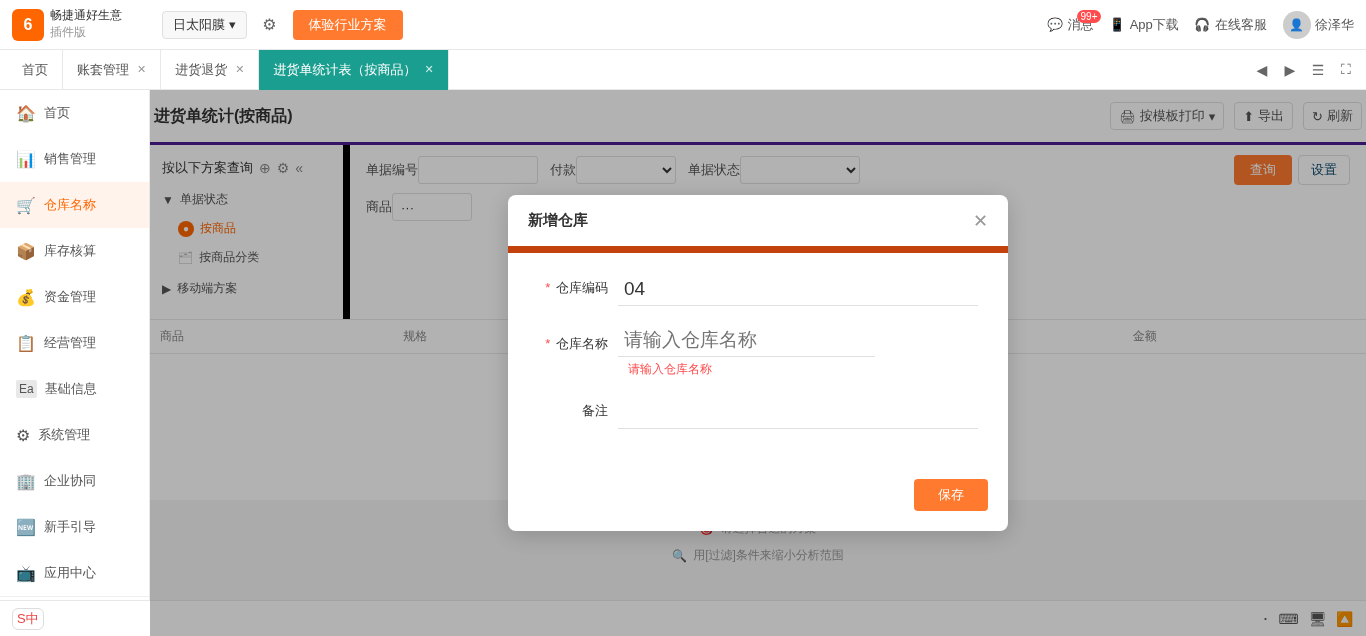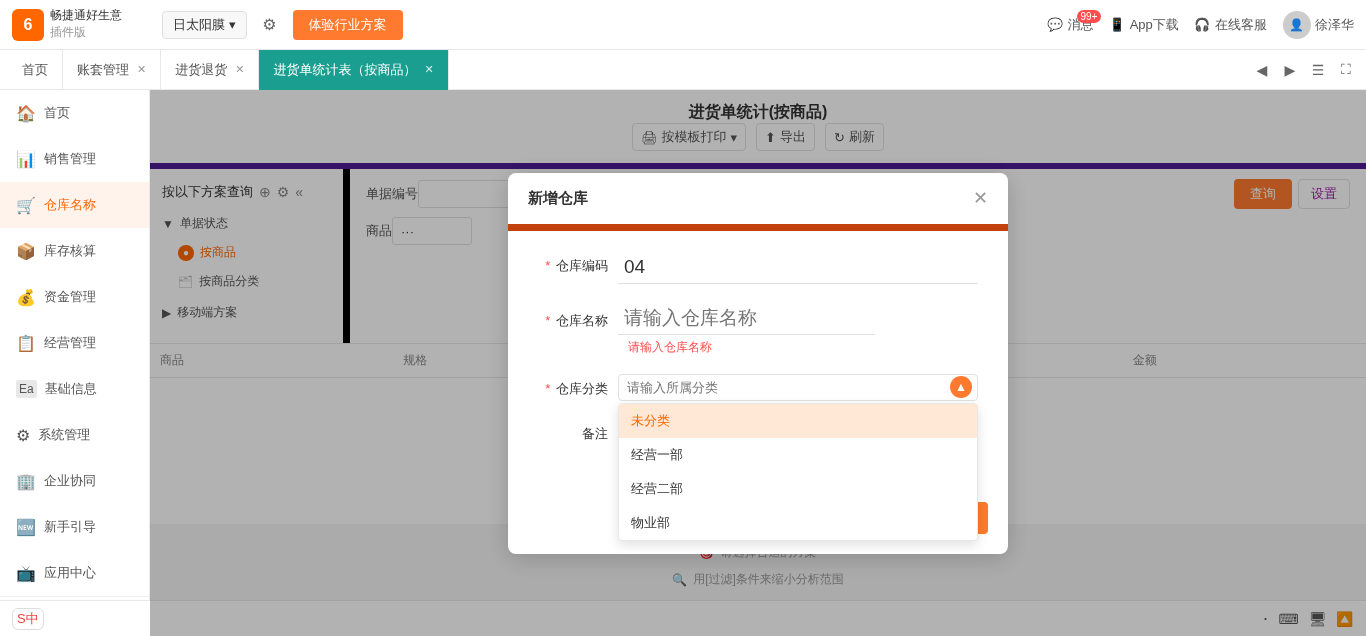--- a/index.html
+++ b/index.html
@@ -191,26 +191,25 @@
     
     .content-area {
       flex: 1;
       background: #f5f5f5;
       padding: 0;
       overflow: hidden;
       position: relative;
     }
     .page-title-bar {
       background: #fff;
-      padding: 12px 37px;
+      padding: 12px 4px;
       display: flex;
       align-items: center;
       justify-content: space-between;
-      border-bottom: 6px solid #4c1d95;
-      flex-direction: column;
+      border-bottom: 3px solid #4c1d95;
     }
     .page-title { font-size: 16px; font-weight: 600; color: #333; }
     .title-actions { display: flex; align-items: center; gap: 10px; font-size: 13px; color: #555; }
     .action-btn {
       display: flex;
       align-items: center;
       gap: 4px;
       cursor: pointer;
       padding: 4px 8px;
       border: 1px solid #e0e0e0;
@@ -237,21 +236,21 @@
       background: #ff7a2e;
       color: white;
       border: none;
       padding: 5px 16px;
       border-radius: 4px;
       font-size: 13px;
       cursor: pointer;
     }
     .set-btn {
       background: #fff;
-      color: #a21caf;
+      color: #0c4a6e;
       border: 1px solid #e0e0e0;
       padding: 5px 12px;
       border-radius: 4px;
       font-size: 13px;
       cursor: pointer;
     }
 
     
     .overlay {
       position: absolute;
@@ -648,24 +647,20 @@
         <div style="display:flex;align-items:center;gap:12px;margin-bottom:8px;flex-wrap:wrap;">
           <div class="query-field">
             <span>单据编号</span>
             <input type="text" class="form-input" style="width: 120px; border: 1px solid rgb(224, 224, 224); border-radius: 3px; height: 28px;">
           </div>
           <div class="query-field">
             <span>付款</span>
             <select style="width:100px;border:1px solid #e0e0e0;border-radius:3px;height:28px;font-size:13px;"></select>
           </div>
           <div class="query-field">
-            <span>仓库</span>
-            <select style="width:100px;border:1px solid #e0e0e0;border-radius:3px;height:28px;font-size:13px;"></select>
-          </div>
-          <div class="query-field">
             <span>单据状态</span>
             <select style="width:120px;border:1px solid #e0e0e0;border-radius:3px;height:28px;font-size:13px;"></select>
           </div>
           <div style="flex:1;display:flex;justify-content:flex-end;gap:6px;">
             <button class="query-btn">查询</button>
             <button class="set-btn">设置</button>
           </div>
         </div>
         <div style="display:flex;align-items:center;gap:12px;">
           <div class="query-field">
@@ -719,37 +714,20 @@
                 <span class="required">*</span>
                 <span>仓库名称</span>
               </div>
               <input type="text" class="form-input error" style="border-bottom: 1px solid rgb(224, 224, 224); flex: 1 1 0%;" placeholder="请输入仓库名称">
             </div>
             <div style="margin-left:90px;margin-top:2px;">
               <span class="error-msg" style="position:static;">请输入仓库名称</span>
             </div>
           </div>
 
-          <div class="form-row" style="position:relative;">
-            <div class="form-label">
-              <span class="required">*</span>
-              <span>仓库分类</span>
-            </div>
-            <div class="form-input-wrapper">
-              <input type="text" class="category-input" placeholder="请输入所属分类" style="">
-              <div class="category-arrow">▲</div>
-              
-              <div class="dropdown-list">
-                <div class="dropdown-item selected">未分类</div>
-                <div class="dropdown-item">经营一部</div>
-                <div class="dropdown-item">经营二部</div>
-                <div class="dropdown-item">物业部</div>
-              </div>
-            </div>
-          </div>
 
           <div class="form-row">
             <div class="form-label">备注</div>
             <input type="text" class="form-input" style="border-bottom: 1px solid rgb(224, 224, 224); flex: 1 1 0%;">
           </div>
 
         </div>
         <div class="dialog-footer">
           <button class="btn-save">保存</button>
         </div>

